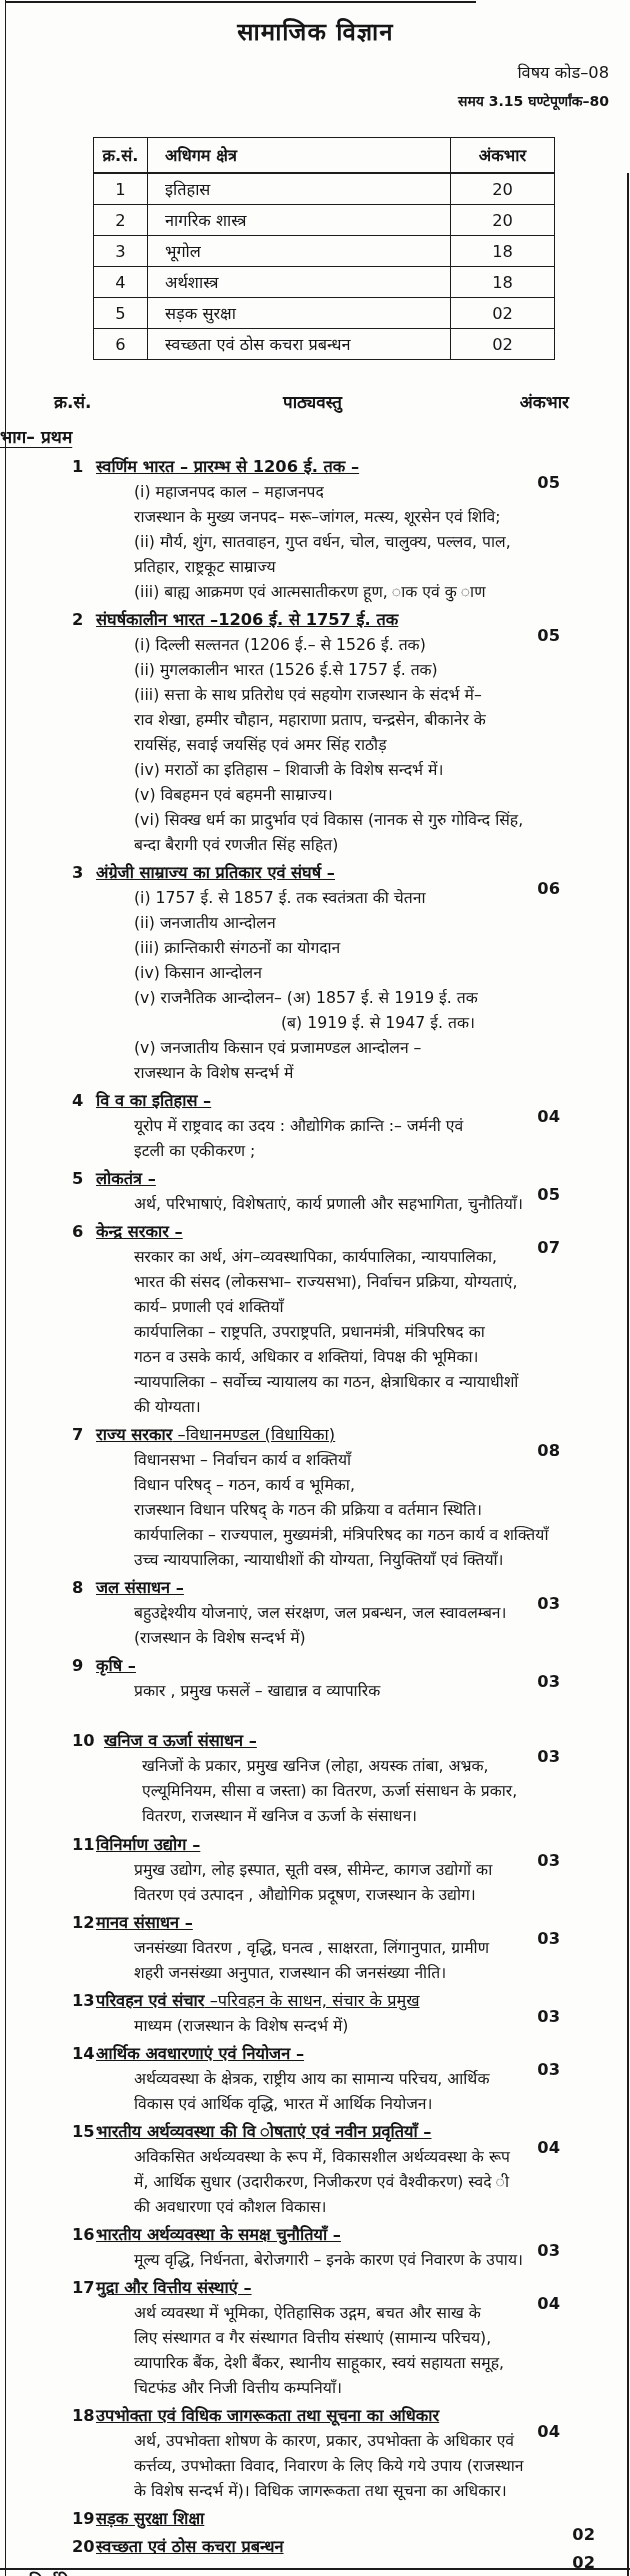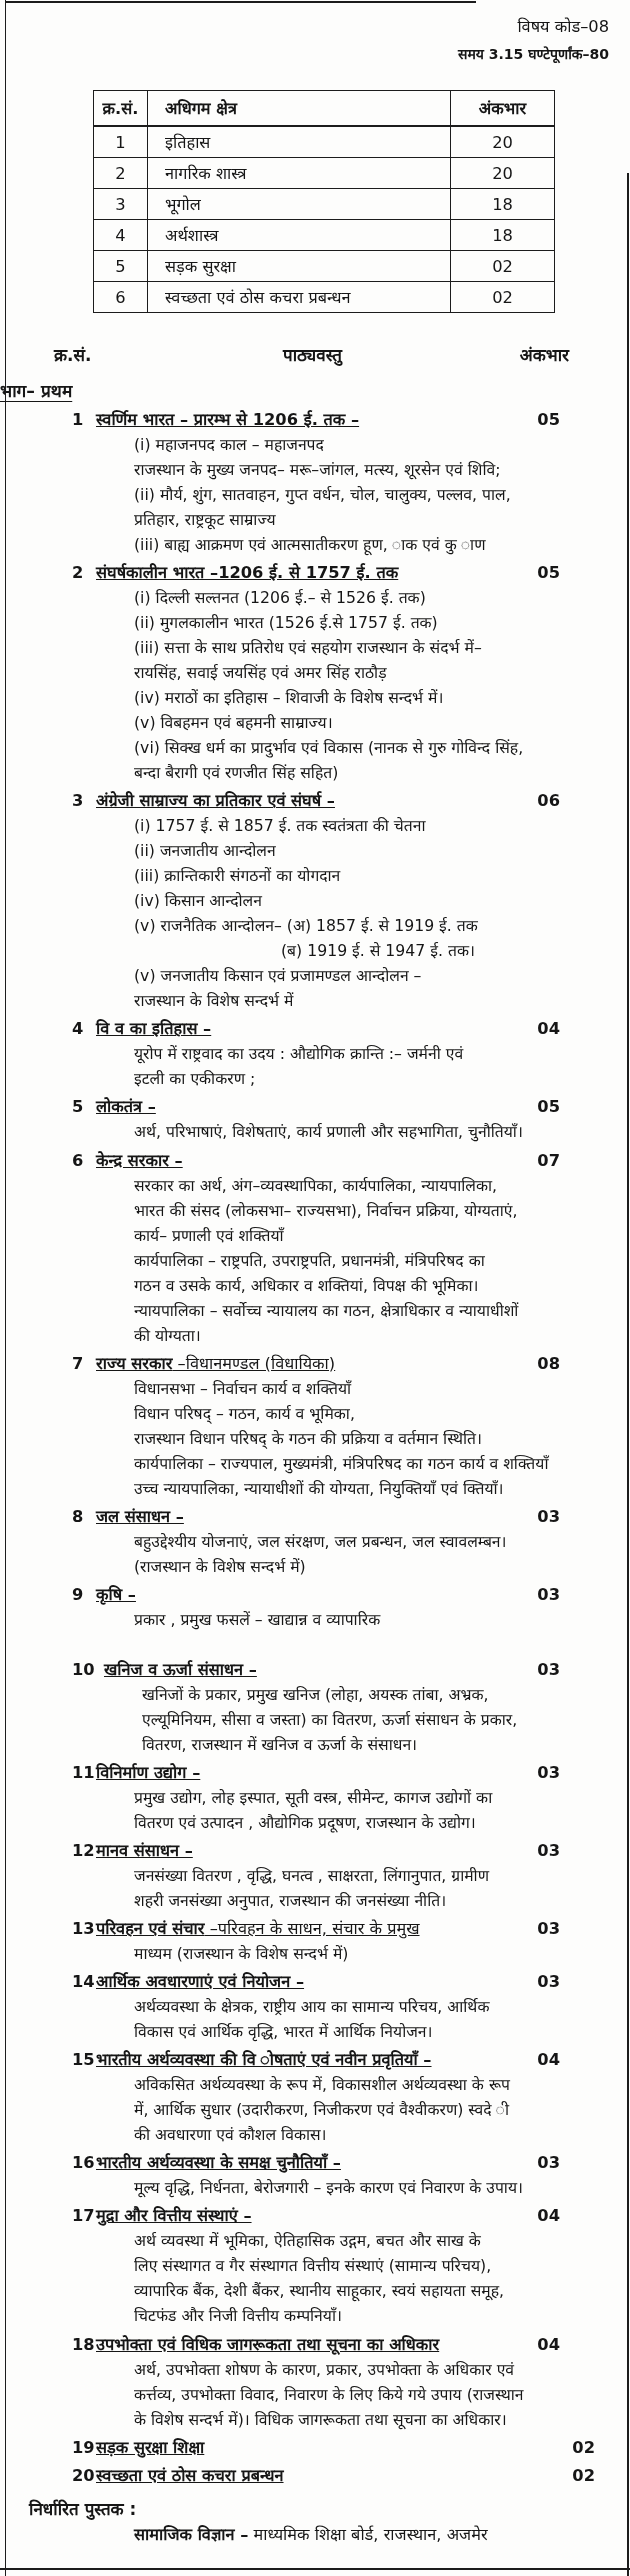--- a/index.html
+++ b/index.html
@@ -64,21 +64,21 @@
   .item .num{
     position:absolute;left:72px;top:0;
     font-size:16.3px;font-weight:700;line-height:25px;
   }
   .item .heading{
     margin-left:96px;margin-right:105px;
     font-size:16.3px;line-height:25px;font-weight:700;text-decoration:underline;
   }
   .item .heading .rest{font-weight:400;}
   .item .marks{
-    position:absolute;top:0;right:71px;
+    position:absolute;top:16px;right:71px;
     font-size:16.3px;font-weight:700;line-height:25px;
   }
   .item.marks-far .marks{right:36px;}
   .item .line{
     margin-left:134px;margin-right:31px;
     font-size:15.7px;line-height:25px;font-weight:400;
   }
   .item .line.indent{margin-left:281px;}
 
   .footer{margin-top:8.4px;}
@@ -92,20 +92,21 @@
 </style>
 </head>
 <body>
 
 <div class="page">
   <div class="b-left"></div>
   <div class="b-top"></div>
   <div class="b-right"></div>
   <div class="b-bottom"></div>
 
+  <div class="title">सामाजिक विज्ञान</div>
   <div class="meta-code">विषय कोड–08</div>
   <div class="meta-row">
     <span>समय  3.15  घण्टे</span>
     <span>पूर्णांक–80</span>
   </div>
 
   <table class="wt">
     <thead>
       <tr>
         <th class="c-no">क्र.सं.</th>
@@ -166,20 +167,21 @@
         <div class="line">प्रतिहार, राष्ट्रकूट साम्राज्य</div>
         <div class="line">(iii) बाह्य आक्रमण एवं आत्मसातीकरण हूण,  ाक एवं कु ाण</div>
       </div>
       <div class="item">
         <div class="num">2</div>
         <div class="heading"><span>संघर्षकालीन भारत –1206 ई. से 1757 ई. तक</span></div>
         <div class="marks">05</div>
         <div class="line">(i) दिल्ली सल्तनत (1206 ई.– से 1526 ई. तक)</div>
         <div class="line">(ii) मुगलकालीन भारत (1526 ई.से 1757 ई. तक)</div>
         <div class="line">(iii) सत्ता के साथ प्रतिरोध एवं सहयोग राजस्थान के संदर्भ में–</div>
+        <div class="line">राव शेखा, हम्मीर चौहान, महाराणा प्रताप, चन्द्रसेन, बीकानेर के</div>
         <div class="line">रायसिंह, सवाई जयसिंह एवं अमर सिंह राठौड़</div>
         <div class="line">(iv) मराठों का इतिहास – शिवाजी के विशेष सन्दर्भ में।</div>
         <div class="line">(v) विबहमन एवं बहमनी साम्राज्य।</div>
         <div class="line">(vi) सिक्ख धर्म का प्रादुर्भाव एवं विकास (नानक से गुरु गोविन्द सिंह,</div>
         <div class="line">बन्दा बैरागी एवं रणजीत सिंह सहित)</div>
       </div>
       <div class="item">
         <div class="num">3</div>
         <div class="heading"><span>अंग्रेजी साम्राज्य का प्रतिकार एवं संघर्ष –</span></div>
         <div class="marks">06</div>

